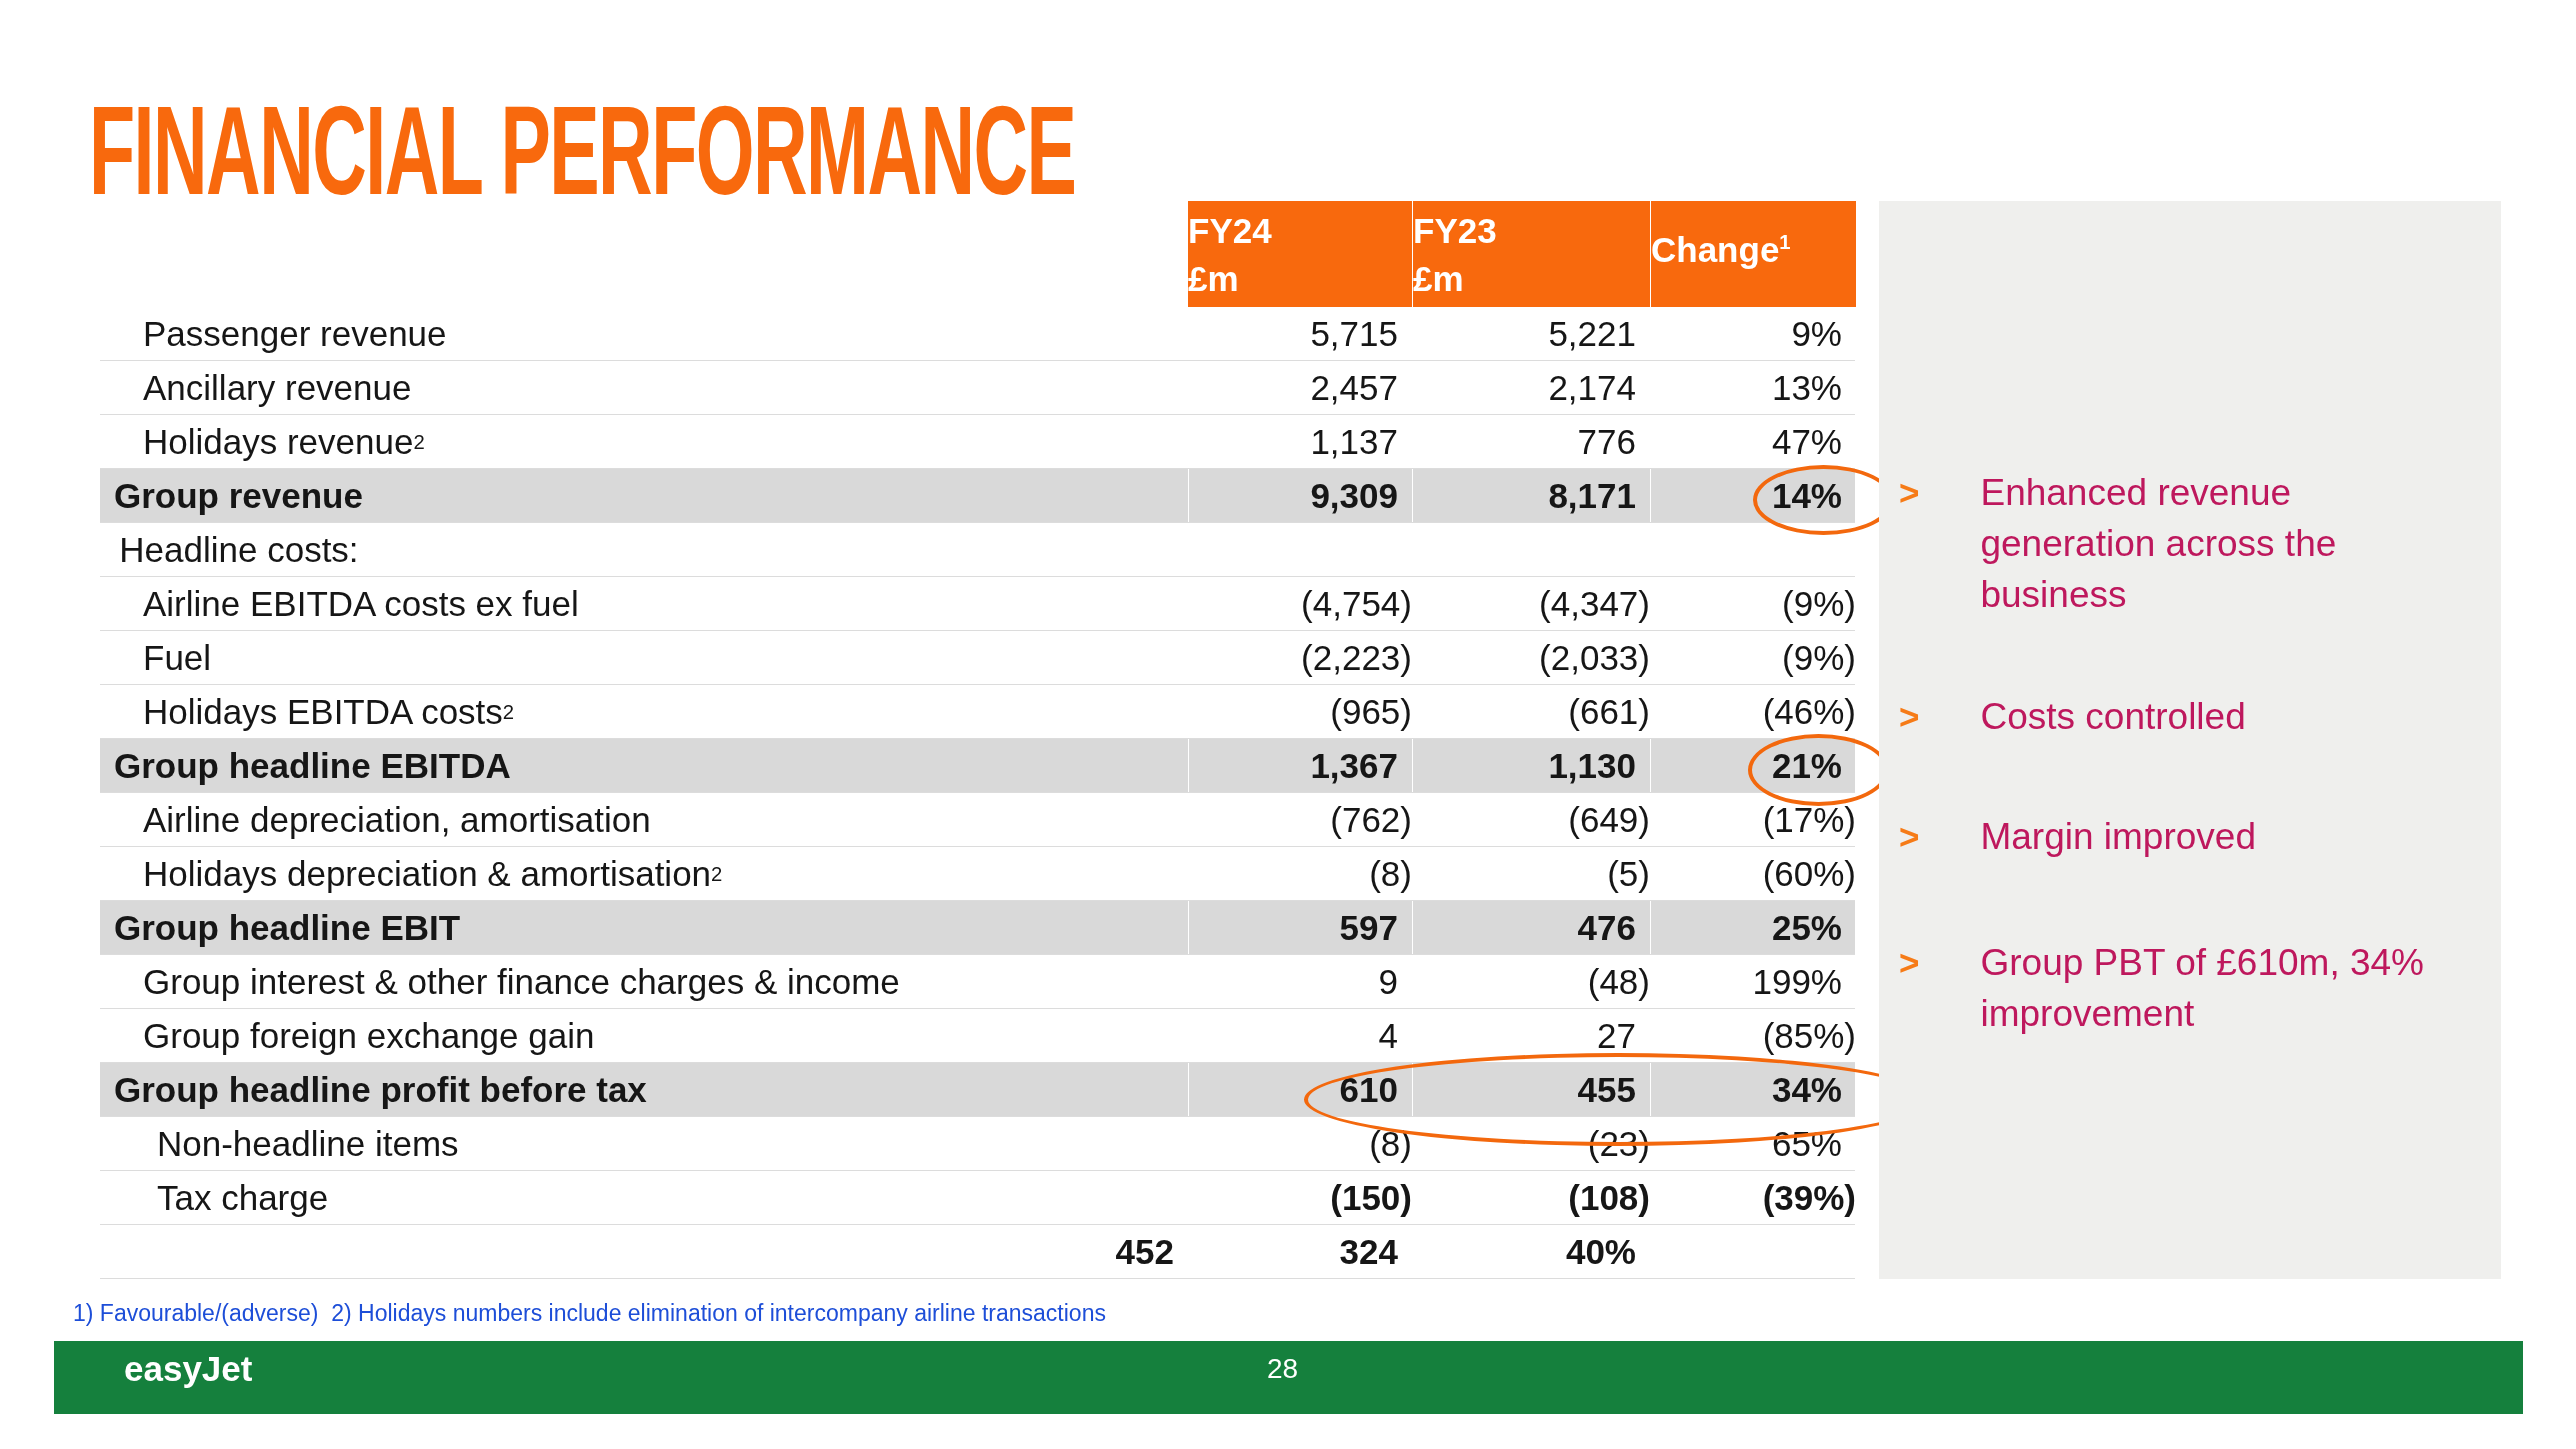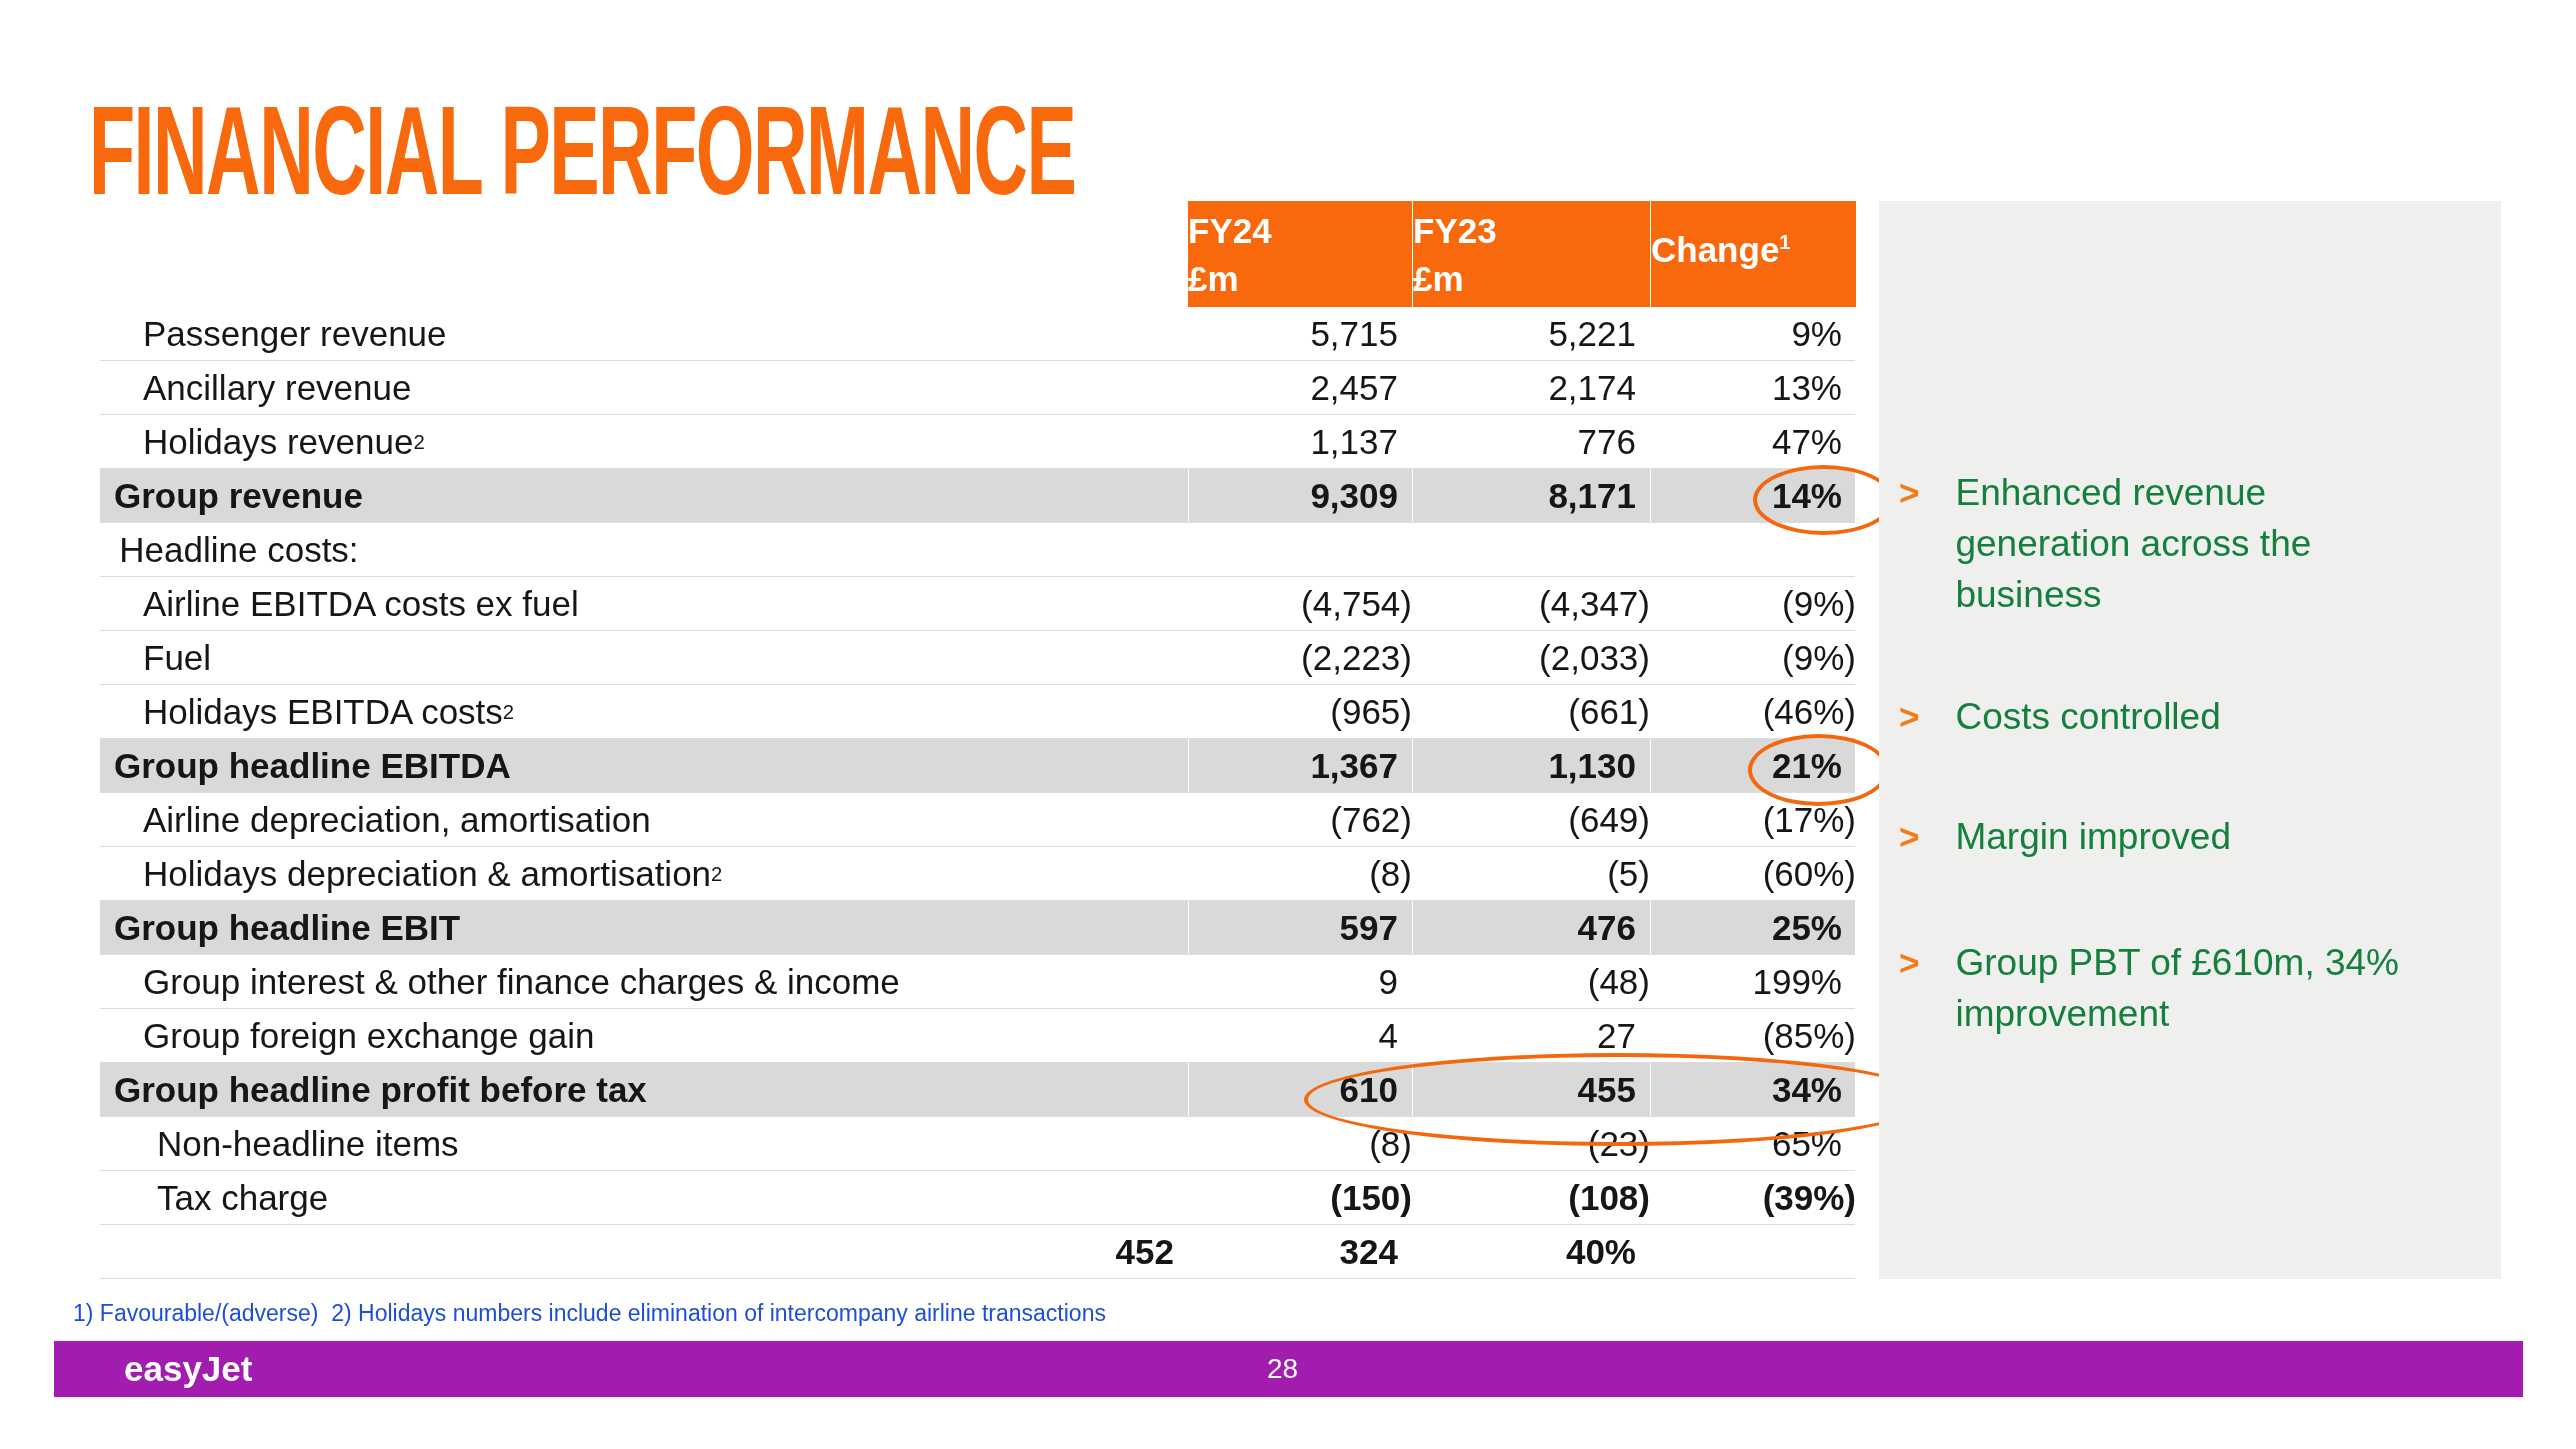--- a/index.html
+++ b/index.html
@@ -43,31 +43,31 @@
   
   .hl{position:absolute;border:4.5px solid #F3680D;border-radius:50%;background:transparent;}
   #hl-revenue{left:1753px;top:465px;width:133px;height:62px;}
   #hl-ebitda{left:1748px;top:734px;width:133px;height:64px;}
   #hl-pbt{left:1304px;top:1053px;width:620px;height:85px;}
 
   
   #sidebar{position:absolute;left:1879px;top:201px;width:622px;height:1078px;background:#EFEFED;}
   .bullet{position:absolute;left:20px;display:flex;align-items:flex-start;gap:36px;}
   .chevron{color:#F67B17;font-size:35px;font-weight:700;line-height:51px;flex:0 0 auto;}
-  .btext{font-size:37px;line-height:51px;color:#15803d;width:451px;}
+  .btext{font-size:37px;line-height:51px;color:#be185d;width:451px;margin-left:25px;}
   #bullet-0{top:266px;}
   #bullet-1{top:490px;}
   #bullet-2{top:610px;}
   #bullet-3{top:736px;}
 
   
   #footnote{position:absolute;left:73px;top:1300px;font-size:23px;color:#1d4ed8;white-space:pre-wrap;}
 
   
-  #footer-bar{position:absolute;left:54px;top:1341px;width:2469px;height:56px;background:#a21caf;}
+  #footer-bar{position:absolute;left:54px;top:1341px;width:2469px;height:73px;background:#15803d;}
   #logo{position:absolute;left:70px;top:0;height:55px;display:flex;align-items:center;
         color:#ffffff;font-size:35px;font-weight:700;letter-spacing:0px;}
   #page-number{position:absolute;left:0;right:12px;top:0;height:55px;display:flex;align-items:center;
         justify-content:center;color:#ffffff;font-size:28px;}
 </style>
 </head>
 <body>
 
 <div id="slide">
 

